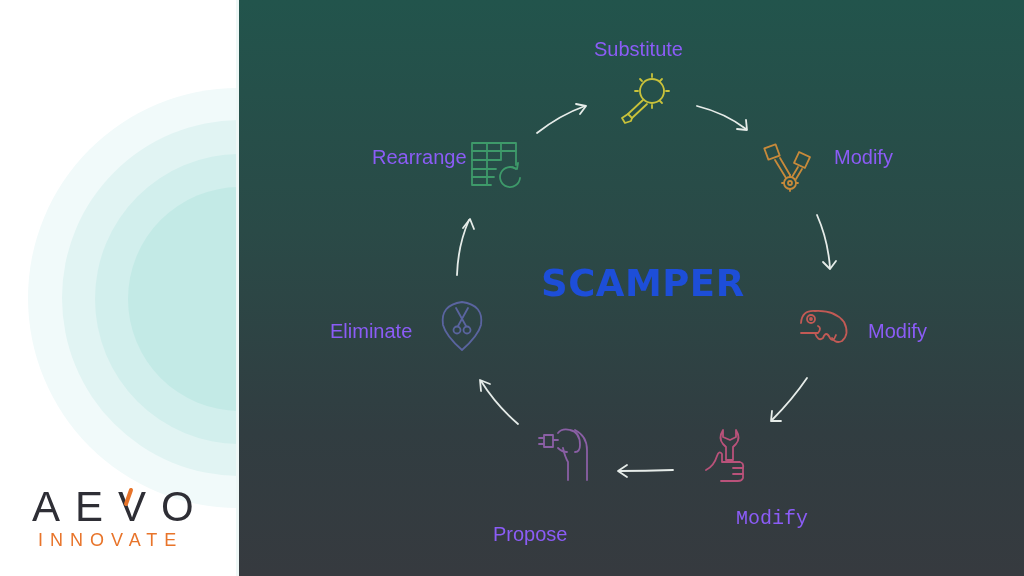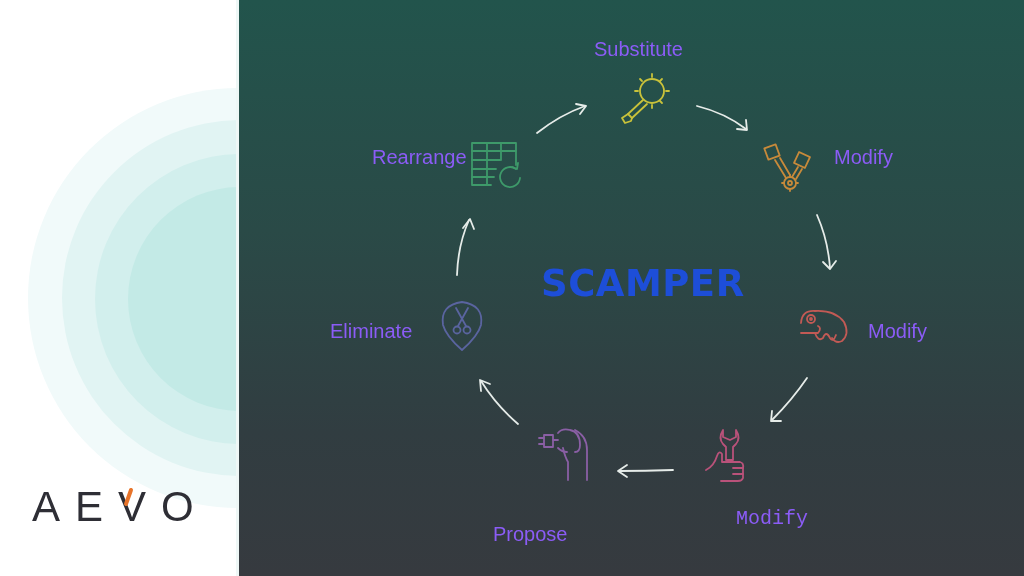--- a/index.html
+++ b/index.html
@@ -24,20 +24,21 @@
 
 <div class="left">
   <div class="ring r1"></div>
   <div class="ring r2"></div>
   <div class="ring r3"></div>
   <div class="ring r4"></div>
   <div class="logo-aevo"><span>A</span><span>E</span><span>V</span><span>O</span></div>
   <svg class="ov" width="238" height="576">
     <line x1="131" y1="490" x2="126" y2="504" stroke="#e8742a" stroke-width="4" stroke-linecap="round"></line>
   </svg>
+  <div class="logo-sub">INNOVATE</div>
 </div>
 <div class="divider"></div>
 
 <div class="right"></div>
 
 <div class="title">SCAMPER</div>
 
 <div class="label" style="left:594px; top:38px;">Substitute</div>
 <div class="label" style="left:834px; top:146px;">Modify</div>
 <div class="label" style="left:868px; top:320px;">Modify</div>

